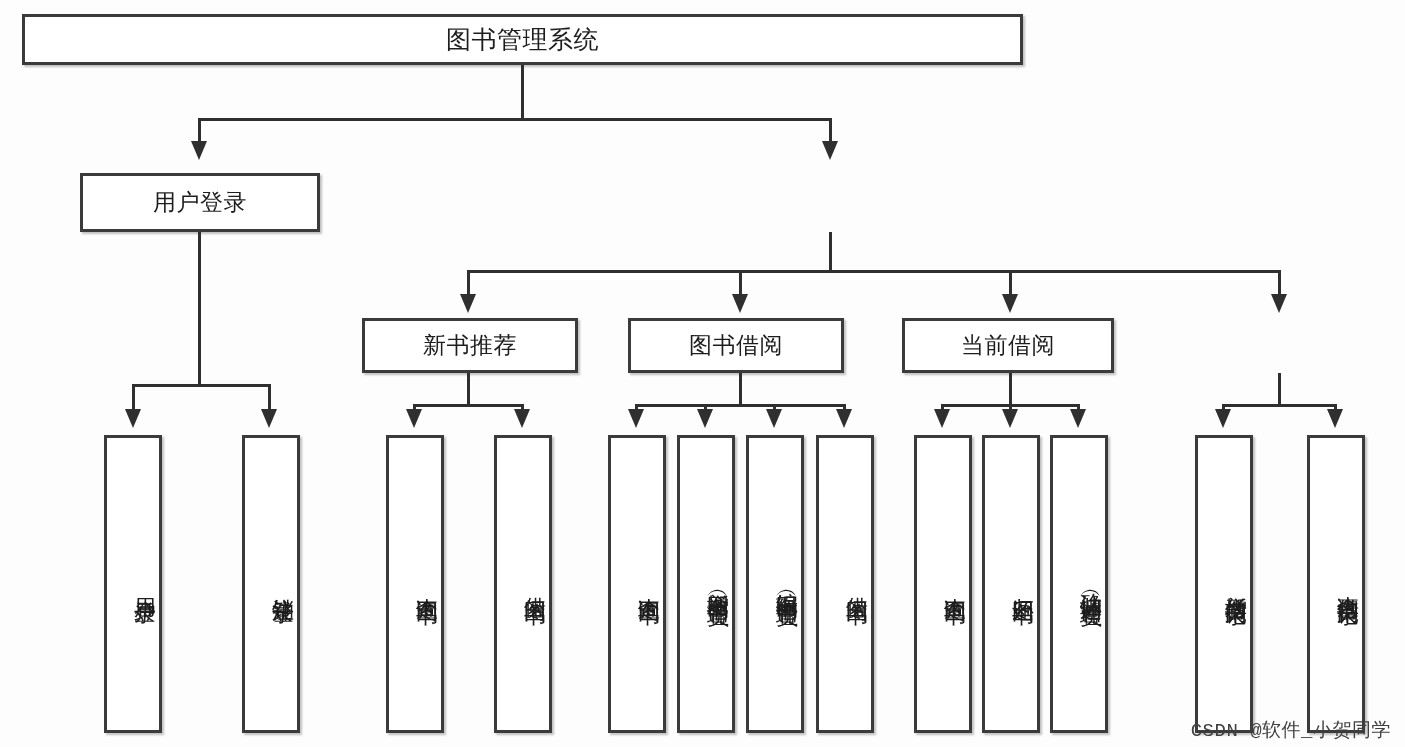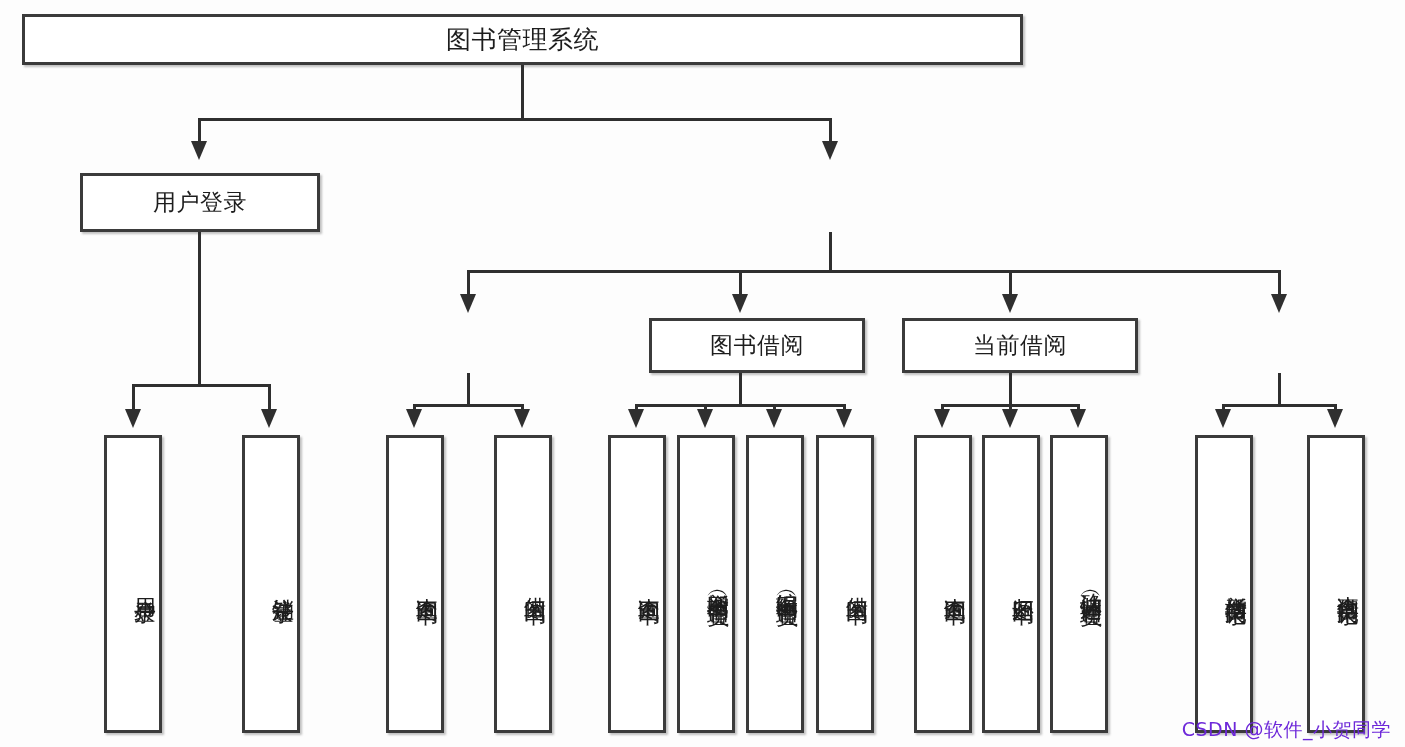--- a/index.html
+++ b/index.html
@@ -71,24 +71,25 @@
     border-right: 8px solid transparent;
     border-top: 19px solid #2f2f2f;
   }
 
   
   #watermark {
     position: absolute;
     right: 14px;
     bottom: 4px;
     font-size: 19px;
-    color: #6d28d9;
+    color: #404040;
     white-space: nowrap;
     letter-spacing: 0.5px;
     pointer-events: none;
+    font-family: Liberation Mono, monospace;
   }
 </style>
 </head>
 <body>
 
 <div id="canvas">
 
   <div class="node h root" style="left:22px; top:14px; width:1001px; height:51px;">
     <span>图书管理系统</span>
   </div>
@@ -123,24 +124,27 @@
 
   <div class="edge v" style="left:739px; top:270px; width:3px; height:26px;"></div>
   <div class="arrow" style="left:732px; top:294px;"></div>
 
   <div class="edge v" style="left:1009px; top:270px; width:3px; height:26px;"></div>
   <div class="arrow" style="left:1002px; top:294px;"></div>
 
   <div class="edge v" style="left:1278px; top:270px; width:3px; height:26px;"></div>
   <div class="arrow" style="left:1271px; top:294px;"></div>
 
-  <div class="node h" style="left:649px; top:318px; width:216px; height:55px;">
+  <div class="node h" style="left:362px; top:318px; width:216px; height:55px;">
+    <span>新书推荐</span>
+  </div>
+  <div class="node h" style="left:628px; top:318px; width:216px; height:55px;">
     <span>图书借阅</span>
   </div>
-  <div class="node h" style="left:902px; top:318px; width:236px; height:55px;">
+  <div class="node h" style="left:902px; top:318px; width:212px; height:55px;">
     <span>当前借阅</span>
   </div>
 
   <div class="edge v" style="left:467px; top:373px; width:3px; height:31px;"></div>
   <div class="edge h" style="left:413px; top:404px; width:111px; height:3px;"></div>
   <div class="edge v" style="left:413px; top:404px; width:3px; height:14px;"></div>
   <div class="arrow" style="left:406px; top:409px;"></div>
   <div class="edge v" style="left:521px; top:404px; width:3px; height:14px;"></div>
   <div class="arrow" style="left:514px; top:409px;"></div>
 

